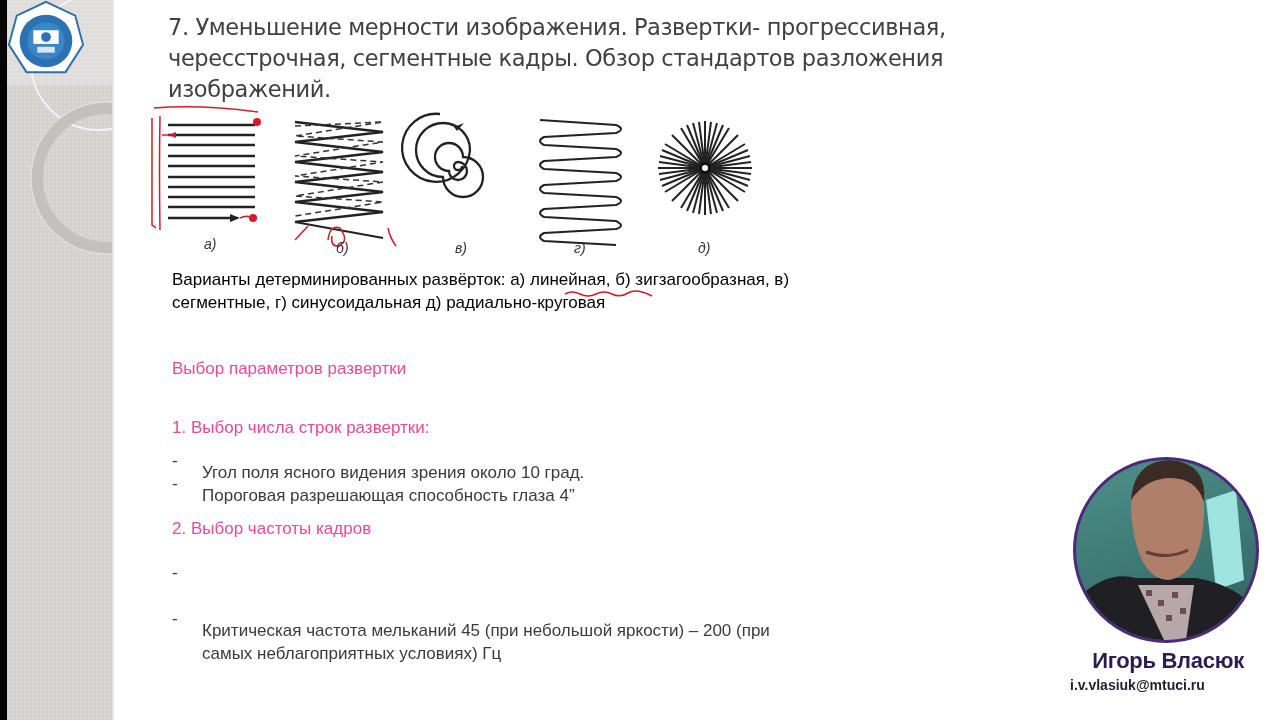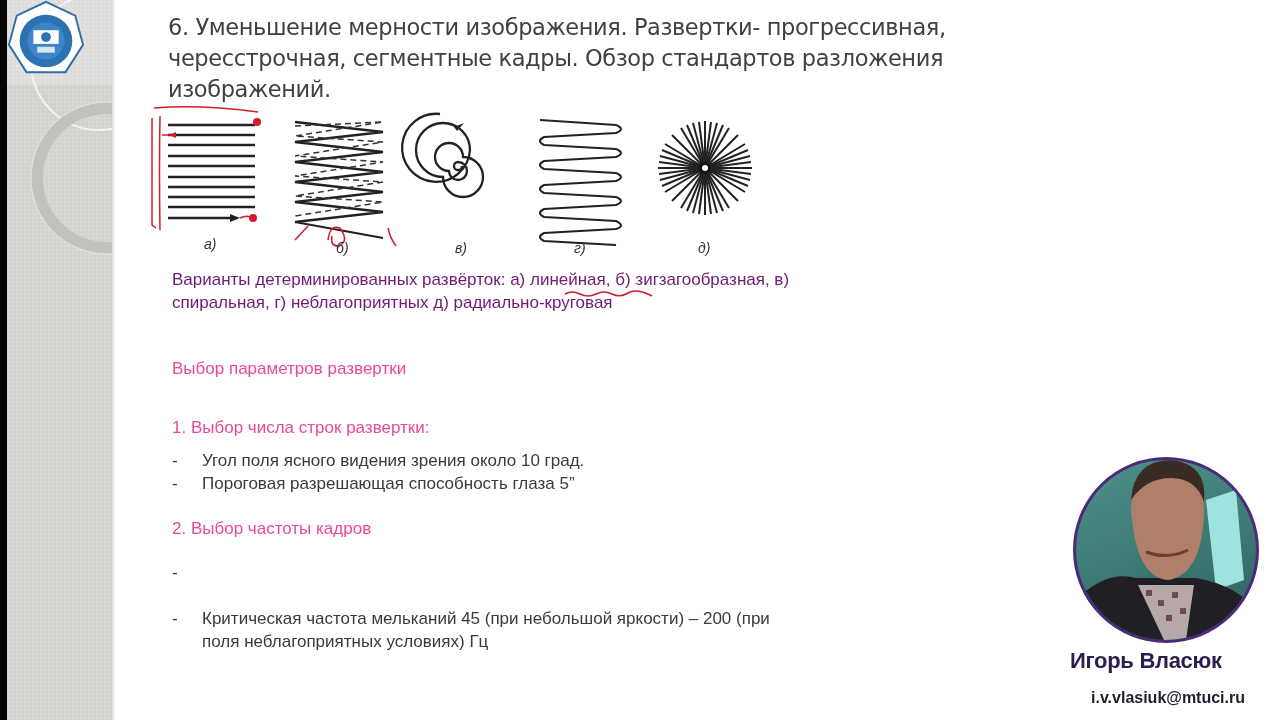--- a/index.html
+++ b/index.html
@@ -13,31 +13,31 @@
   .side-panel svg { position:absolute; left:0; top:0; }
   .side-edge { position:absolute; left:112px; top:0; width:2px; height:720px; background:#e7e6e4; }
   .logo { position:absolute; left:20px; top:628px; width:78px; height:78px; }
 
   .title { position:absolute; left:168px; top:12px; width:820px; margin:0;
     font-family:"DejaVu Sans", sans-serif; font-size:22.5px; line-height:31px; color:#404040; font-weight:normal; letter-spacing:-0.4px; }
 
   .figures { position:absolute; left:140px; top:100px; width:640px; height:165px; }
   .fig-label { position:absolute; font-family:"Liberation Sans", sans-serif; font-style:italic; font-size:14px; color:#333; }
 
-  .caption { position:absolute; left:172px; top:268px; width:720px; font-size:17px; line-height:23px; color:#701a75; }
+  .caption { position:absolute; left:172px; top:268px; width:720px; font-size:17px; line-height:23px; color:#000000; }
   .body-text { position:absolute; left:172px; font-size:17px; line-height:23px; color:#ec4899; }
   .bullet { position:absolute; left:172px; font-size:17px; line-height:23px; color:#3a3a3a; }
   .bullet .dash { position:absolute; left:0; top:0; }
-  .bullet .btxt { position:absolute; left:30px; top:0; width:700px; }
+  .bullet .btxt { position:absolute; left:30px; top:12px; width:700px; }
 
   .webcam { position:absolute; left:1073px; top:457px; width:186px; height:186px; border-radius:50%;
     border:3px solid #4b2a7a; box-sizing:border-box; overflow:hidden;
     background: linear-gradient(160deg, #4f8f8a 0%, #3f7c78 45%, #2f5f5c 100%); }
-  .presenter-name { position:absolute; left:1070px; top:648px; width:196px; text-align:left; font-size:22px; font-weight:bold; color:#2a1d50; letter-spacing:-0.3px; }
-  .presenter-email { position:absolute; left:1070px; top:677px; width:196px; text-align:center; font-size:16px; font-weight:bold; color:#1f1f2f;margin-top:12px; }
+  .presenter-name { position:absolute; left:1070px; top:648px; width:196px; text-align:center; font-size:22px; font-weight:bold; color:#2a1d50; letter-spacing:-0.3px; }
+  .presenter-email { position:absolute; left:1070px; top:677px; width:196px; text-align:left; font-size:14px; font-weight:bold; color:#1f1f2f; }
 </style>
 </head>
 <body>
 
 <div class="black-edge"></div>
 <div class="side-panel">
   <div class="shade"></div>
   <svg width="105" height="720">
     <circle cx="92" cy="62" r="68" fill="none" stroke="#f4f3f1" stroke-width="2"></circle>
     <circle cx="100" cy="178" r="70" fill="none" stroke="#c3c1be" stroke-width="12"></circle>
@@ -47,21 +47,21 @@
     <polygon points="40,2 70,16 78,46 60,74 20,74 2,46 10,16" fill="#ffffff" stroke="#2f6ea8" stroke-width="2"></polygon>
     <circle cx="40" cy="42" r="27" fill="#2c72b3"></circle>
     <circle cx="40" cy="42" r="19" fill="#3a86c8"></circle>
     <rect x="27" y="31" width="26" height="14" fill="#ffffff"></rect>
     <circle cx="40" cy="38" r="5" fill="#2c72b3"></circle>
     <rect x="31" y="48" width="18" height="6" fill="#d8e6f3"></rect>
   </svg>
 </div>
 <div class="side-edge"></div>
 
-<h1 class="title">6. Уменьшение мерности изображения. Развертки- прогрессивная, чересстрочная, сегментные кадры.  Обзор стандартов разложения изображений.</h1>
+<h1 class="title">7. Уменьшение мерности изображения. Развертки- прогрессивная, чересстрочная, сегментные кадры.  Обзор стандартов разложения изображений.</h1>
 
 <div class="figures">
   <svg width="640" height="165" style="position:absolute;left:0;top:0">
 
     <g stroke="#222" stroke-width="2.5">
       <line x1="28" y1="25" x2="115" y2="25"></line>
         <line x1="28" y1="35" x2="115" y2="35"></line>
       <line x1="28" y1="45" x2="115" y2="45"></line>
         <line x1="28" y1="56" x2="115" y2="56"></line>
       <line x1="28" y1="66" x2="115" y2="66"></line>
@@ -133,50 +133,50 @@
   </svg>
   <span class="fig-label" style="left:64px;top:136px">а)</span>
   <span class="fig-label" style="left:196px;top:140px">б)</span>
   <span class="fig-label" style="left:315px;top:140px">в)</span>
   <span class="fig-label" style="left:434px;top:140px">г)</span>
   <span class="fig-label" style="left:558px;top:140px">д)</span>
 </div>
 
 <div class="caption">
   <div>Варианты детерминированных развёрток: а) линейная, б) зигзагообразная, в)</div>
-  <div>спиральная, г) неблагоприятных д) радиально-круговая</div>
+  <div>сегментные, г) синусоидальная д) радиально-круговая</div>
 </div>
 <svg style="position:absolute;left:560px;top:288px" width="100" height="14">
   <path d="M5 6 Q12 2 20 6 T36 6 T52 6 T68 5 T92 8" stroke="#d41b2a" stroke-width="1.6" fill="none"></path>
 </svg>
 
 <div class="body-text" style="top:357px">Выбор параметров развертки</div>
 <div class="body-text" style="top:416px">1. Выбор числа строк развертки:</div>
 
 <div class="bullet" style="top:449px">
   <span class="dash">-</span>
   <span class="btxt">Угол поля ясного видения зрения около 10 град.</span>
 </div>
 <div class="bullet" style="top:472px">
   <span class="dash">-</span>
-  <span class="btxt">Пороговая разрешающая способность глаза 5”</span>
+  <span class="btxt">Пороговая разрешающая способность глаза 4”</span>
 </div>
 
 <div class="body-text" style="top:517px">2. Выбор частоты кадров</div>
 
 <div class="bullet" style="top:561px">
   <span class="dash">-</span>
   <span class="btxt">
   </span>
 </div>
 <div class="bullet" style="top:607px">
   <span class="dash">-</span>
   <span class="btxt">
     <span style="display:block">Критическая частота мельканий 45 (при небольшой яркости) – 200 (при</span>
-    <span style="display:block">поля неблагоприятных условиях) Гц</span>
+    <span style="display:block">самых неблагоприятных условиях) Гц</span>
   </span>
 </div>
 
 <div class="webcam">
   <svg width="180" height="180" viewBox="0 0 180 180">
     <polygon points="130,40 160,30 168,120 140,130" fill="#9fe3e0"></polygon>
     <path d="M0 180 L0 140 Q30 110 60 118 L120 118 Q160 125 180 150 L180 180 Z" fill="#1f1f24"></path>
     <path d="M62 125 L88 180 L110 180 L118 125 Z" fill="#b8a7a8"></path>
     <g fill="#6b4b55">
         <rect x="70" y="130" width="6" height="6"></rect>

